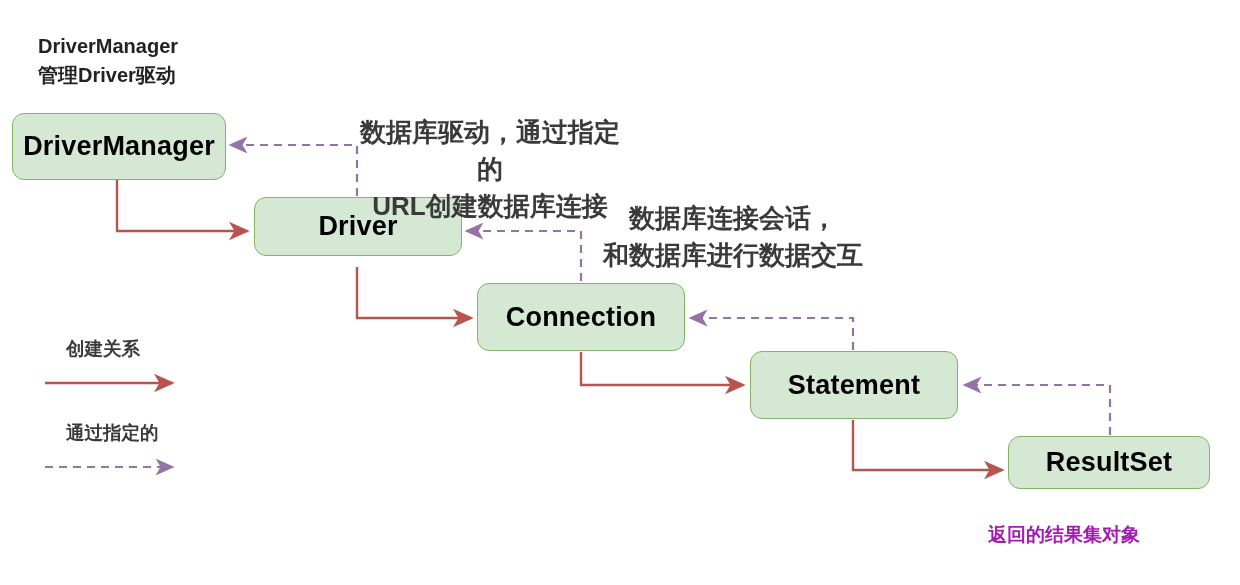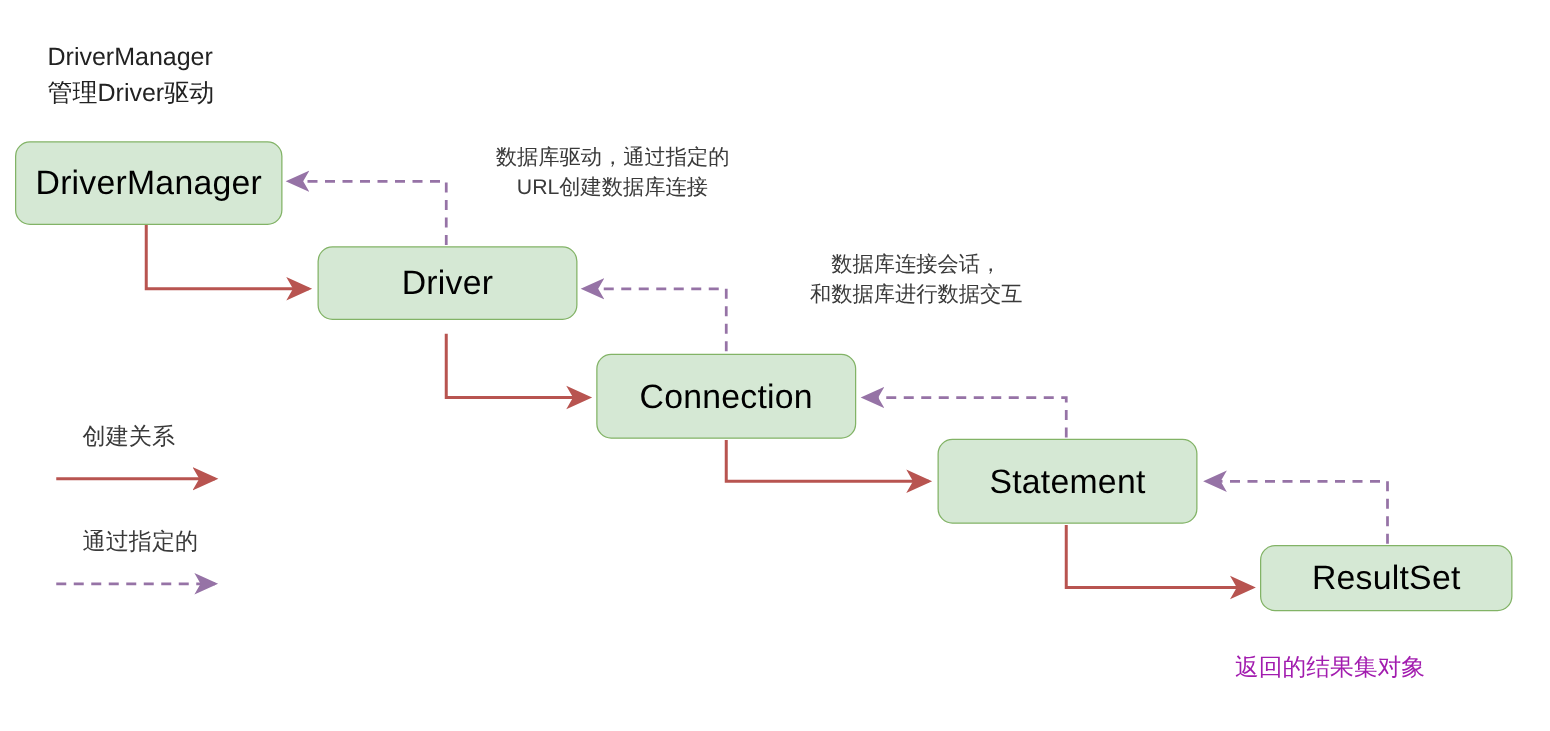--- a/index.html
+++ b/index.html
@@ -9,20 +9,21 @@
   }
   body {
     font-family: "Liberation Sans", "DejaVu Sans", sans-serif;
   }
   #canvas {
     position: relative;
     width: 1240px;
     height: 585px;
     background: #ffffff;
     overflow: hidden;
+    font-weight: bold;
   }
   svg.layer {
     position: absolute;
     left: 0;
     top: 0;
     width: 1240px;
     height: 585px;
     pointer-events: none;
   }
   .node {
@@ -36,21 +37,21 @@
     justify-content: center;
     color: #000000;
     font-size: 27px;
     line-height: 1;
     letter-spacing: 0.2px;
     white-space: nowrap;
   }
   .note {
     position: absolute;
     color: #3a3a3a;
-    font-size: 17px;
+    font-size: 26px;
     line-height: 1.42;
     text-align: center;
     white-space: pre-line;
   }
   .legend-label {
     position: absolute;
     color: #3a3a3a;
     font-size: 18.5px;
     line-height: 1.3;
     white-space: nowrap;

